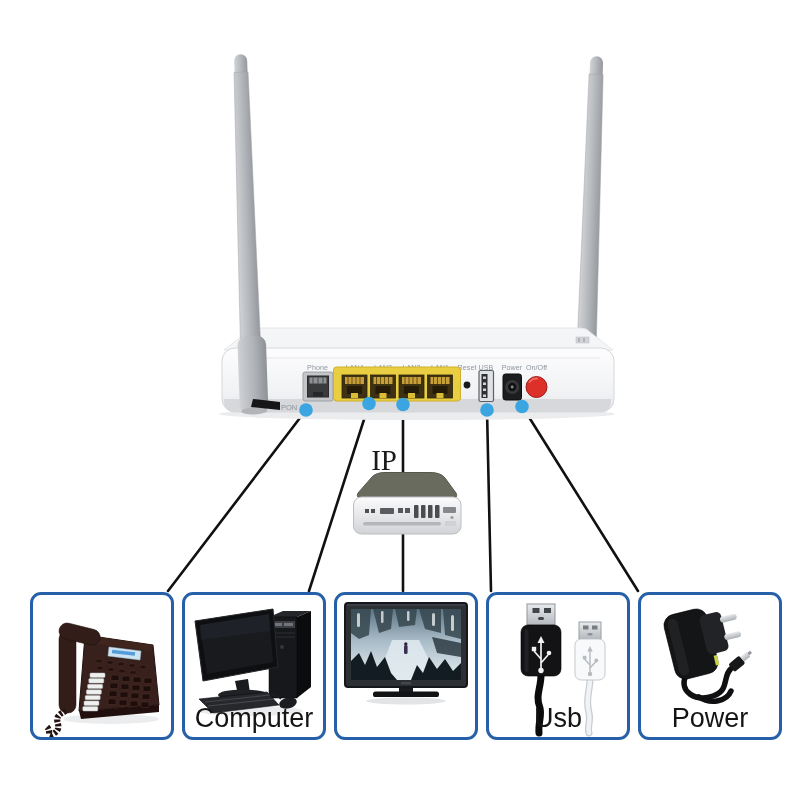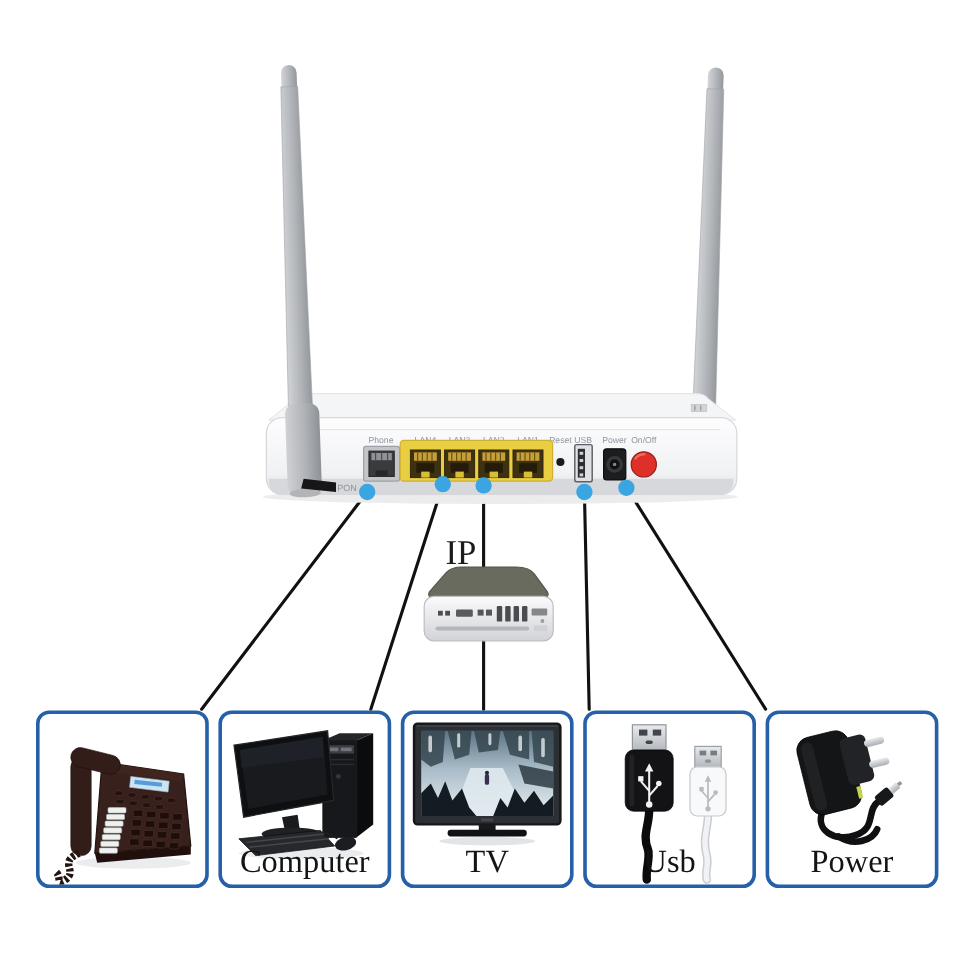--- a/index.html
+++ b/index.html
@@ -3,21 +3,21 @@
 <meta charset="utf-8">
 <style>
   html,body{margin:0;padding:0;background:#fff;}
   .canvas{position:relative;width:800px;height:800px;background:#ffffff;overflow:hidden;
           font-family:"Liberation Sans",sans-serif;}
   #scene{position:absolute;left:0;top:0;}
   .dbox{position:absolute;top:592px;width:138px;height:142px;background:#ffffff;
         border:3px solid #2560a8;border-radius:11px;}
   .dbox svg{position:absolute;left:0;top:0;}
   .dlabel{position:absolute;left:0;right:0;bottom:3px;text-align:center;
-          font-family:Liberation Serif, serif;font-size:27px;color:#141414;line-height:1.1;}
+          font-family:Liberation Sans, sans-serif;font-size:27px;color:#141414;line-height:1.1;}
 </style>
 </head>
 <body>
 
 <div class="canvas">
 
 <svg id="scene" width="800" height="800" viewBox="0 0 800 800">
   <defs>
     <linearGradient id="gAnt" x1="0" y1="0" x2="1" y2="0">
       <stop offset="0" stop-color="#d2d4d7"></stop>
@@ -314,21 +314,20 @@
       <path d="M14,85 L14,66 L22,58 L28,70 L34,56 L40,72 L48,62 L54,78 L60,85 Z" fill="#131c22"></path>
       <path d="M74,85 L80,70 L86,78 L92,62 L100,74 L108,64 L116,76 L124,68 L124,85 Z" fill="#131c22"></path>
 
       <rect x="67" y="50" width="3.6" height="9" rx="1.6" fill="#3a2f52"></rect>
       <circle cx="68.8" cy="49" r="1.7" fill="#2b2438"></circle>
     </g>
     <rect x="64" y="87" width="10" height="2.4" fill="#44484e"></rect>
     <rect x="62" y="92" width="14" height="5" fill="#17191c"></rect>
     <rect x="36" y="96.5" width="66" height="5.5" rx="2.6" fill="#101214"></rect>
   </svg>
-  <span class="dlabel">TV</span>
 </div>
 
 <div class="dbox" style="left:486px">
   <svg width="138" height="142" viewBox="0 0 138 142">
     <defs>
       <linearGradient id="gMetal1" x1="0" y1="0" x2="0" y2="1">
         <stop offset="0" stop-color="#e9ebed"></stop>
             <stop offset="1" stop-color="#b5b9be"></stop>
       </linearGradient>
     </defs>

